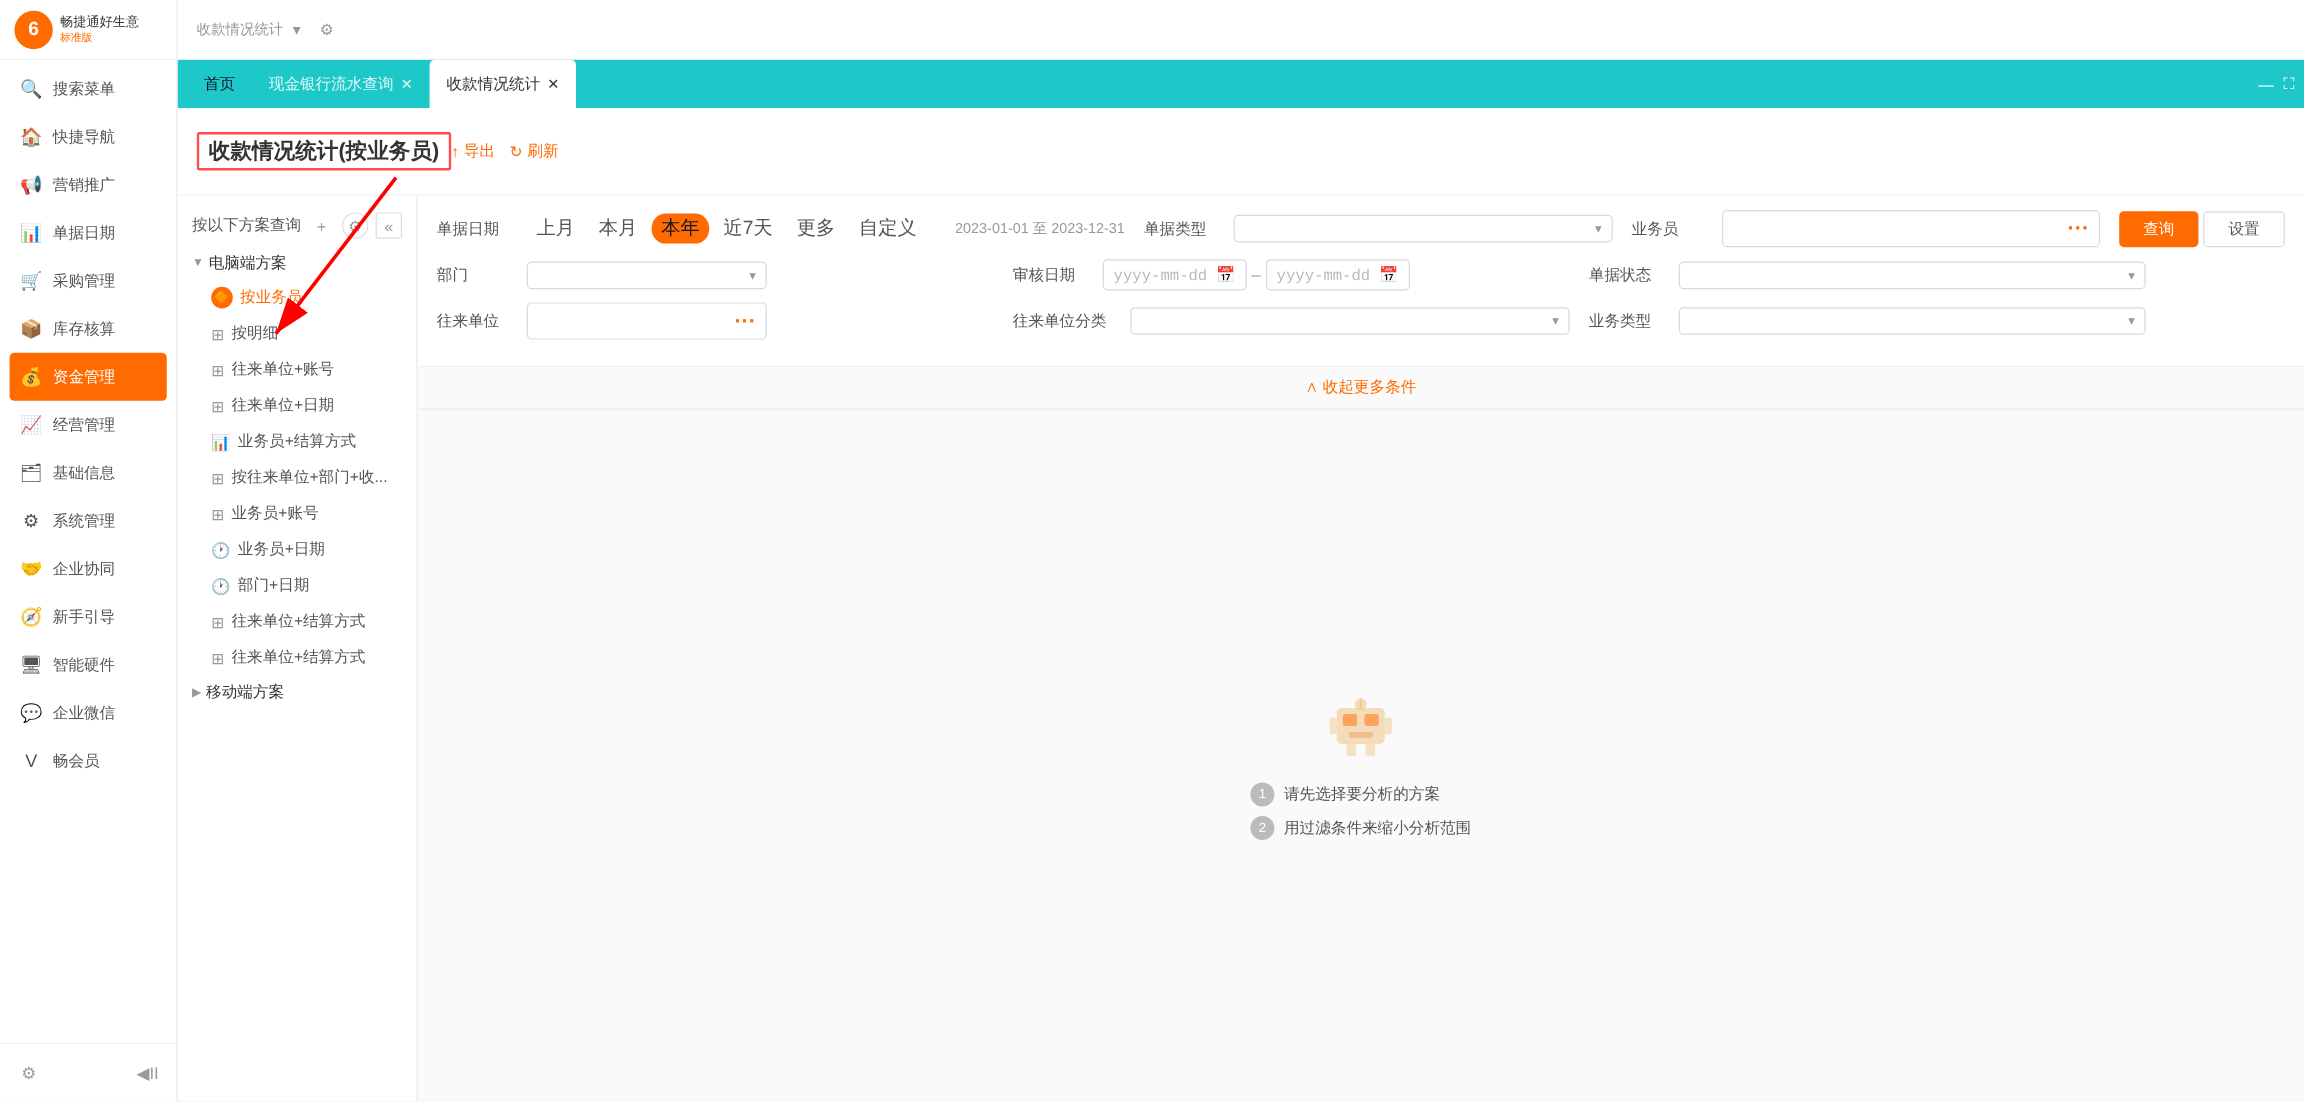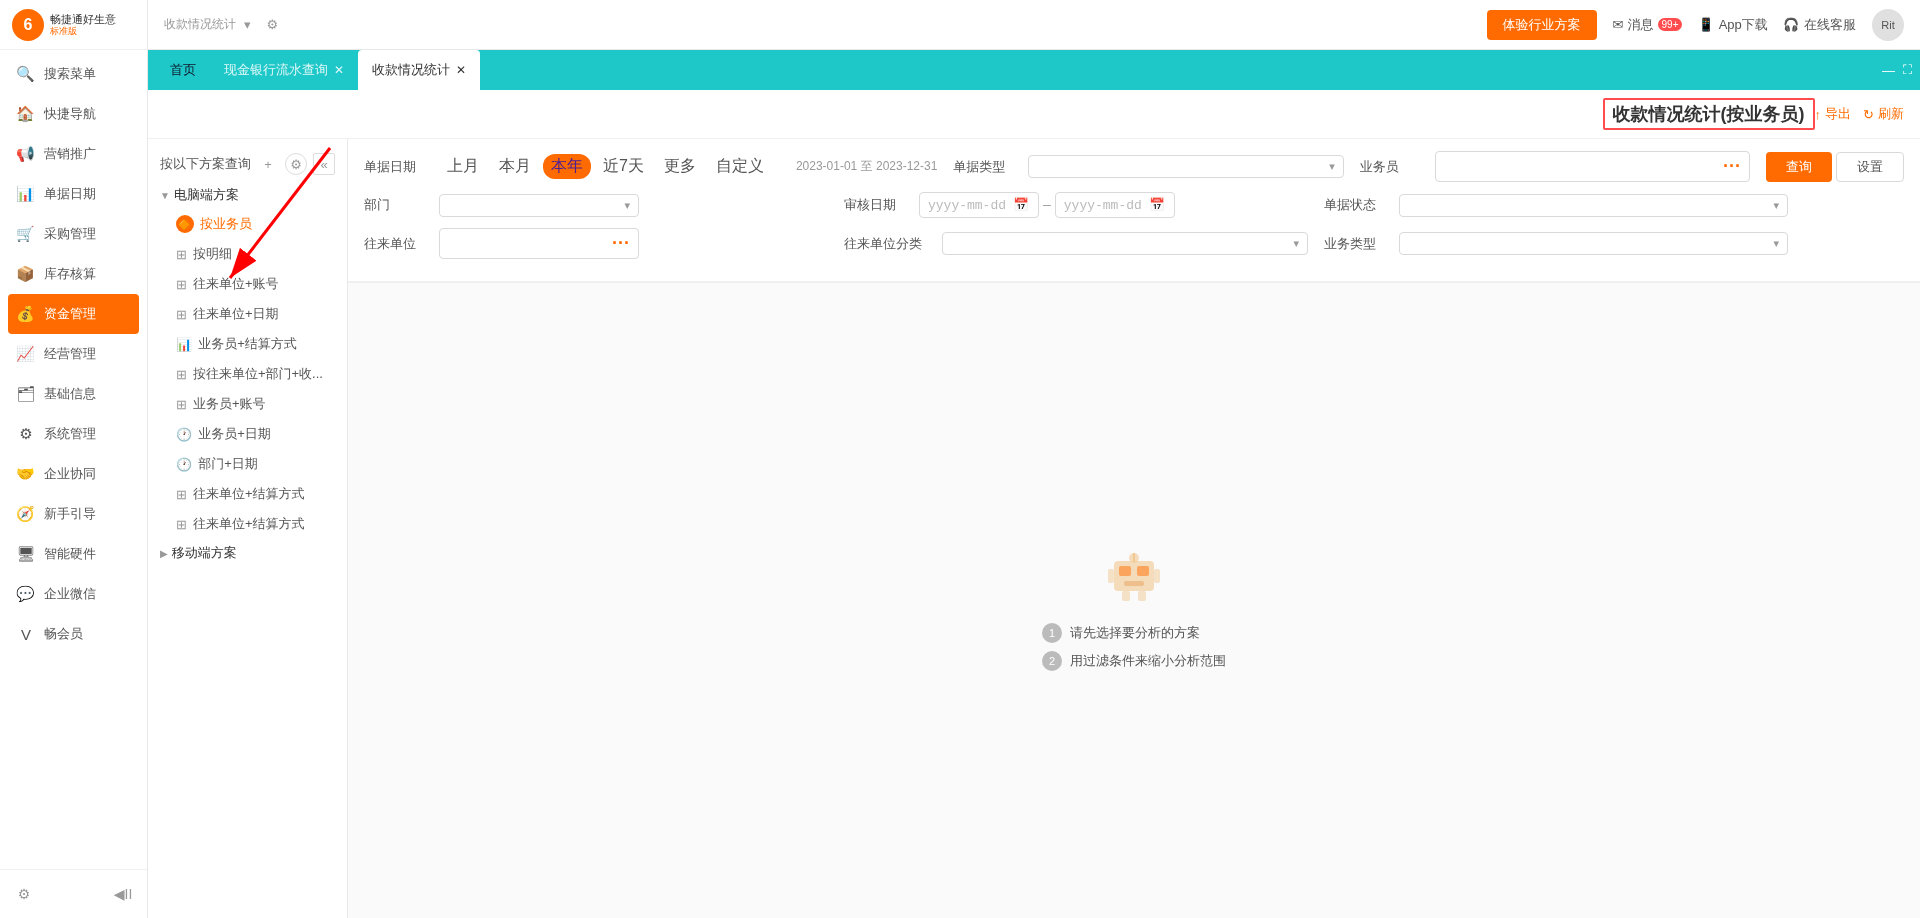--- a/index.html
+++ b/index.html
@@ -34,21 +34,21 @@
     .tabbar { height: 40px; background: #1ec8c8; display: flex; align-items: center; padding: 0 8px; gap: 0; }
     .tab { display: flex; align-items: center; padding: 0 14px; height: 40px; color: rgba(255,255,255,0.85); cursor: pointer; font-size: 13px; gap: 6px; }
     .tab.active { background: #fff; color: #333; border-radius: 4px 4px 0 0; }
     .tab-close { font-size: 12px; color: inherit; cursor: pointer; }
     .tab-home { color: #0f172a; justify-content: center; }
 
     
     .page-content { flex: 1; background: #fff; overflow: hidden; display: flex; flex-direction: column; }
 
     
-    .page-header { padding: 8px 16px; display: flex; align-items: center; justify-content: flex-end; border-bottom: 1px solid #f0f0f0; background: #fff; }
+    .page-header { padding: 20px 16px; display: flex; align-items: center; justify-content: flex-start; border-bottom: 1px solid #f0f0f0; background: #fff; }
     .page-title { font-size: 18px; font-weight: bold; color: #333; border: 2px solid #ff4d4f; padding: 2px 8px; border-radius: 2px; }
     .page-header-actions { display: flex; gap: 12px; }
     .header-action-btn { display: flex; align-items: center; gap: 4px; color: #ff6b00; cursor: pointer; font-size: 13px; }
 
     
     .query-area { display: flex; background: #fff; }
 
     
     .left-panel { width: 200px; border-right: 1px solid #e8e8e8; padding: 8px 0; }
     .left-panel-header { display: flex; align-items: center; justify-content: space-between; padding: 6px 12px; }
@@ -66,21 +66,21 @@
     
     .right-content { flex: 1; display: flex; flex-direction: column; }
 
     
     .filter-area { padding: 12px 16px; border-bottom: 1px solid #f0f0f0; }
     .filter-row { display: flex; align-items: center; gap: 16px; margin-bottom: 10px; }
     .filter-item { display: flex; align-items: center; gap: 20px; flex: 1; }
     .filter-label { color: #555; font-size: 13px; white-space: nowrap; min-width: 55px; }
     .date-tabs { display: flex; align-items: center; gap: 4px; }
     .date-tab { padding: 2px 8px; font-size: 16px; color: #555; cursor: pointer; border-radius: 2px; }
-    .date-tab.active { background: #ff6b00; color: #4c1d95; border-radius: 12px; }
+    .date-tab.active { background: #ff6b00; color: #0f172a; border-radius: 12px; }
     .date-range { font-size: 12px; color: #999; margin-left: 4px; }
     .filter-select { display: flex; align-items: center; border: 1px solid #d9d9d9; border-radius: 4px; padding: 4px 8px; min-width: 180px; justify-content: space-between; cursor: pointer; background: #fff; color: #555; font-size: 13px; }
     .filter-select .chevron { color: #999; font-size: 11px; }
     .date-input-group { display: flex; align-items: center; gap: 4px; font-family: Liberation Mono, monospace; }
     .date-input { border: 1px solid #d9d9d9; border-radius: 4px; padding: 4px 8px; font-size: 13px; color: #bbb; min-width: 120px; display: flex; align-items: center; justify-content: space-between; }
     .date-sep { color: #999; }
     .more-btn { color: #ff6b00; cursor: pointer; font-size: 18px; font-weight: bold; }
     .filter-actions { display: flex; flex-direction: row; gap: 4px; }
     .query-btn { background: #ff6b00; color: #fff; border: none; padding: 6px 20px; border-radius: 4px; cursor: pointer; font-size: 13px; }
     .set-btn { background: #fff; color: #555; border: 1px solid #d9d9d9; padding: 5px 20px; border-radius: 4px; cursor: pointer; font-size: 13px; }
@@ -179,39 +179,20 @@
   </div>
 </div>
 
 <div class="main">
 
   <div class="topbar">
     <div class="topbar-left">
       <span class="topbar-breadcrumb">收款情况统计</span>
       <span style="color:#999;cursor:pointer;">▾</span>
       <span style="color:#999;cursor:pointer;margin-left:8px;">⚙</span>
-    </div>
-    <div class="topbar-actions">
-      <button class="trial-btn">体验行业方案</button>
-      <div class="topbar-btn">
-        <span>✉</span>
-        <span>消息</span>
-        <span class="msg-badge">99+</span>
-      </div>
-      <div class="topbar-btn">
-        <span>📱</span>
-        <span>App下载</span>
-      </div>
-      <div class="topbar-btn">
-        <span>🎧</span>
-        <span>在线客服</span>
-      </div>
-      <div class="topbar-btn" style="background:#e0e0e0;border-radius:50%;width:32px;height:32px;display:flex;align-items:center;justify-content:center;font-size:11px;color:#555;">
-        <span>Rit</span>
-      </div>
     </div>
   </div>
 
   <div class="tabbar">
     <div class="tab tab-home">
       <span>首页</span>
     </div>
     <div class="tab">
       <span>现金银行流水查询</span>
       <span class="tab-close">✕</span>
@@ -403,20 +384,23 @@
                 <span class="filter-label">业务类型</span>
                 <div class="filter-select" style="flex:1;">
                   <span></span>
                   <span class="chevron">▾</span>
                 </div>
               </div>
               <div style="width:100px;"></div>
             </div>
           </div>
 
+          <div class="collapse-bar">
+            <span>∧ 收起更多条件</span>
+          </div>
 
           <div style="flex:1;display:flex;flex-direction:column;background:#fafafa;border-top:1px solid #f0f0f0;">
             <div class="empty-state">
 
               <svg width="80" height="80" viewBox="0 0 80 80">
                 <rect x="20" y="30" width="40" height="30" rx="4" fill="#f0c890" opacity="0.6"></rect>
                 <rect x="25" y="35" width="12" height="10" rx="2" fill="#ff6b00" opacity="0.5"></rect>
                 <rect x="43" y="35" width="12" height="10" rx="2" fill="#ff6b00" opacity="0.5"></rect>
                 <rect x="30" y="50" width="20" height="5" rx="2" fill="#e8a060" opacity="0.5"></rect>
                 <rect x="35" y="22" width="10" height="10" rx="5" fill="#f0c890" opacity="0.6"></rect>

